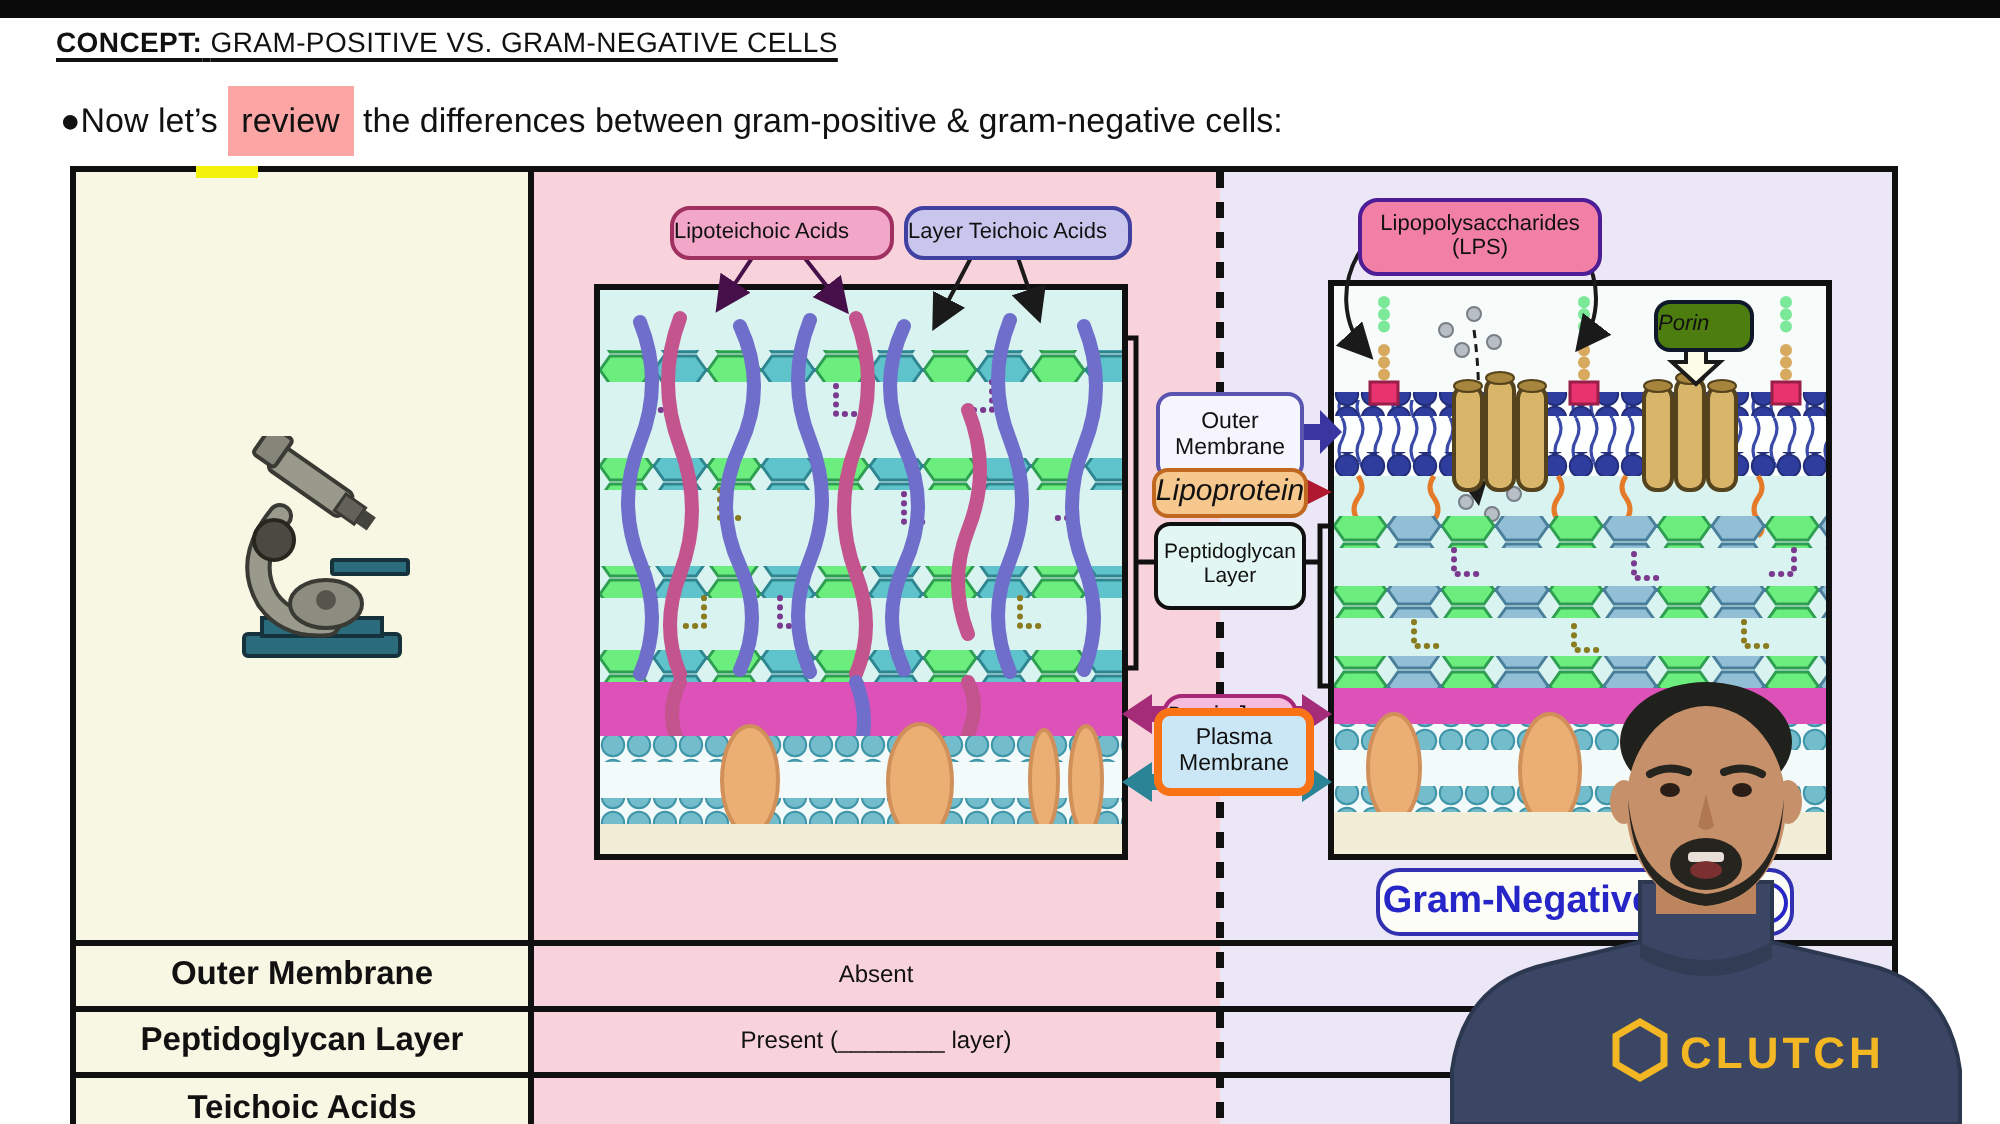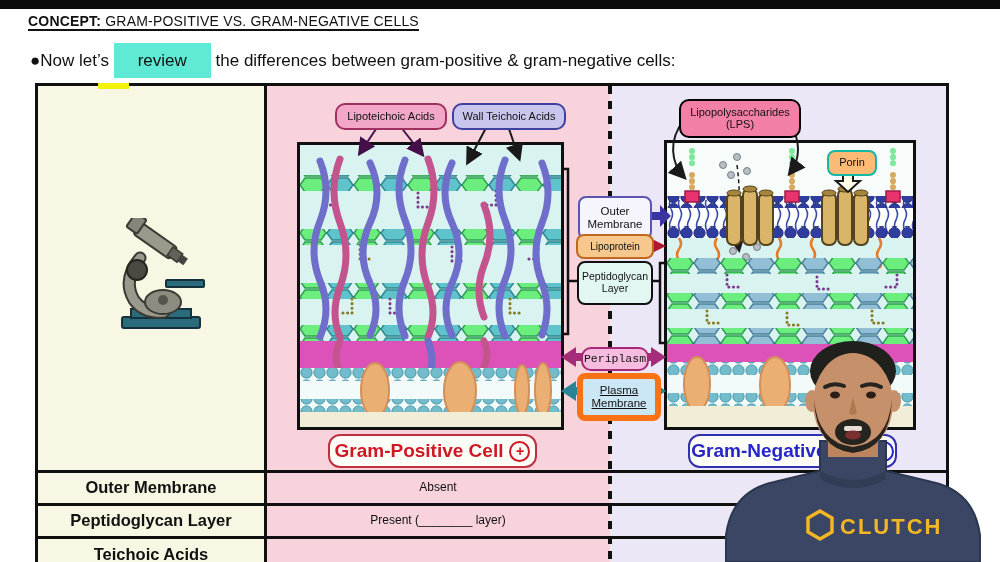--- a/index.html
+++ b/index.html
@@ -3,27 +3,27 @@
 <meta charset="utf-8">
 <style>
   html,body{margin:0;padding:0;background:#fff;}
   .screen{position:relative;width:1000px;height:562px;overflow:hidden;background:#fff;
           font-family:"Liberation Sans",sans-serif;color:#111;}
   .abs{position:absolute;}
   .title{left:28px;top:13px;font-size:14px;letter-spacing:.2px;
          text-decoration:underline;text-underline-offset:3px;text-decoration-thickness:2px;}
   .title b{font-weight:bold;}
   .bullet{left:30px;top:51px;font-size:17px;}
-  .hl{background:#5eead4;padding:8px 24px;}
+  .hl{background:#fca5a5;padding:8px 7px;}
   .col{top:86px;height:476px;z-index:1;}
   .frame{background:#101010;z-index:6;}
   .dashedline{left:608px;top:86px;width:4px;height:476px;z-index:2;
     background:repeating-linear-gradient(to bottom,#101010 0 8px,rgba(0,0,0,0) 8px 15px);}
   .diagbox{border:3px solid #101010;z-index:3;background:#fff;}
-  .bubble{z-index:5;border-radius:10px;display:flex;align-items:center;justify-content:center;
+  .bubble{z-index:5;border-radius:10px;display:flex;align-items:center;justify-content:flex-start;
           text-align:center;font-size:11px;line-height:1.05;}
   .midlabel{z-index:5;border-radius:8px;display:flex;align-items:center;justify-content:center;
           text-align:center;font-size:10.5px;line-height:1.1;}
   .typelabel{z-index:5;height:30px;border-radius:12px;display:flex;align-items:center;justify-content:center;
           gap:6px;font-size:19px;font-weight:bold;background:#FDFDF8;}
   .sign{width:17px;height:17px;border-radius:50%;display:flex;align-items:center;justify-content:center;
         font-size:14px;line-height:1;}
   .rowlabel{left:38px;width:226px;text-align:center;font-weight:bold;font-size:16.5px;z-index:5;}
   .rowval{left:268px;width:340px;text-align:center;font-size:12px;z-index:5;}
   svg{display:block;}
@@ -287,51 +287,45 @@
 
     <polygon points="561,357 576,347 576,353 651,353 651,347 666,357 651,367 651,361 576,361 576,367" fill="#A52C78"></polygon>
 
     <polygon points="561,391 576,381 576,387 651,387 651,381 666,391 651,401 651,395 576,395 576,401" fill="#2B8396"></polygon>
   </svg>
 
   <div class="abs bubble" style="left:335px;top:103px;width:108px;height:23px;background:#F2A6C8;border:2px solid #A03060;white-space:nowrap;">
     <span>Lipoteichoic Acids</span>
   </div>
   <div class="abs bubble" style="left:452px;top:103px;width:110px;height:23px;background:#C9C6EE;border:2px solid #4040A0;white-space:nowrap;">
-    <span>Wall Teichoic Acids</span>
-  </div>
-  <div class="abs bubble" style="left:679px;top:99px;width:118px;height:35px;background:#F27FA5;border:2px solid #000000;">
+    <span>Layer Teichoic Acids</span>
+  </div>
+  <div class="abs bubble" style="left:679px;top:99px;width:118px;height:35px;background:#F27FA5;border:2px solid #4c1d95;">
     <span>Lipopolysaccharides (LPS)</span>
   </div>
-  <div class="abs bubble" style="left:827px;top:150px;width:46px;height:22px;background:#fdba74;border:2px solid #14b8a6;border-radius:8px;">
+  <div class="abs bubble" style="left:827px;top:150px;width:46px;height:22px;background:#4d7c0f;border:2px solid #0f172a;border-radius:8px;font-style:italic;">
     <span>Porin</span>
   </div>
 
   <div class="abs midlabel" style="left:578px;top:196px;width:70px;height:40px;background:#F6F5FD;border:2px solid #5A55B0;font-size:11.5px;">
     <span>Outer Membrane</span>
   </div>
-  <div class="abs midlabel" style="left:576px;top:234px;width:74px;height:21px;background:#F6C88D;border:2px solid #C06820;font-size:10px;">
+  <div class="abs midlabel" style="left:576px;top:234px;width:74px;height:21px;background:#F6C88D;border:2px solid #C06820;font-size:15px;font-style:italic;">
     <span>Lipoprotein</span>
   </div>
   <div class="abs midlabel" style="left:577px;top:261px;width:72px;height:40px;background:#E2F7F2;border:2px solid #101010;">
     <span>Peptidoglycan Layer</span>
   </div>
   <div class="abs midlabel" style="left:581px;top:347px;width:64px;height:20px;background:#F6BCE0;border:2px solid #A82878;border-radius:10px;font-size:11.5px;font-family:Liberation Mono, monospace;">
     <span>Periplasm</span>
   </div>
-  <div class="abs midlabel" style="left:577px;top:373px;width:72px;height:36px;background:#CBE6F4;border:6px solid #f97316;font-size:11.5px;text-decoration:underline;">
+  <div class="abs midlabel" style="left:577px;top:354px;width:72px;height:36px;background:#CBE6F4;border:4px solid #f97316;font-size:11.5px;">
     <span>Plasma Membrane</span>
   </div>
 
-  <div class="abs typelabel" style="left:328px;top:434px;width:205px;border:2.5px solid #C03040;color:#D01825;">
-    <span>Gram-Positive Cell</span>
-    <span class="sign" style="border:2px solid #D01825;">
-        <span>+</span>
-      </span>
-  </div>
   <div class="abs typelabel" style="left:688px;top:434px;width:205px;border:2.5px solid #3030B0;color:#2525C8;">
     <span>Gram-Negative Cell</span>
     <span class="sign" style="border:2px solid #2525C8;">
         <span>−</span>
       </span>
   </div>
 
   <div class="abs rowlabel" style="top:473px;line-height:29px;">Outer Membrane</div>
   <div class="abs rowval" style="top:473px;line-height:29px;">Absent</div>
   <div class="abs rowlabel" style="top:506px;line-height:29px;">Peptidoglycan Layer</div>

